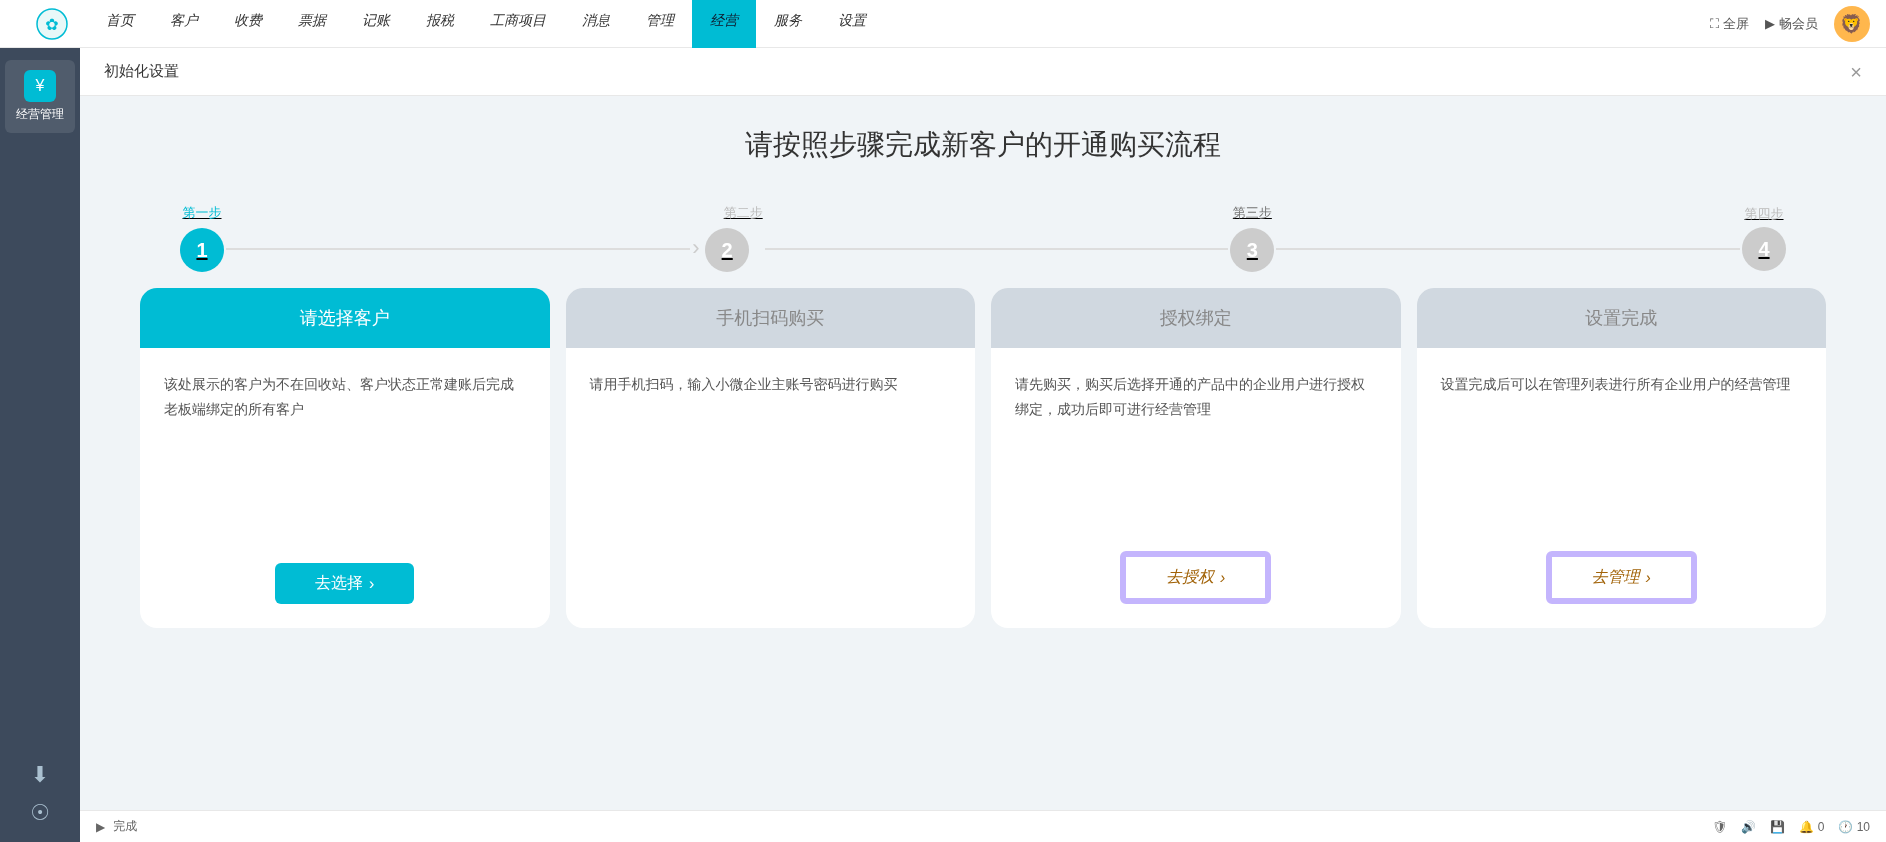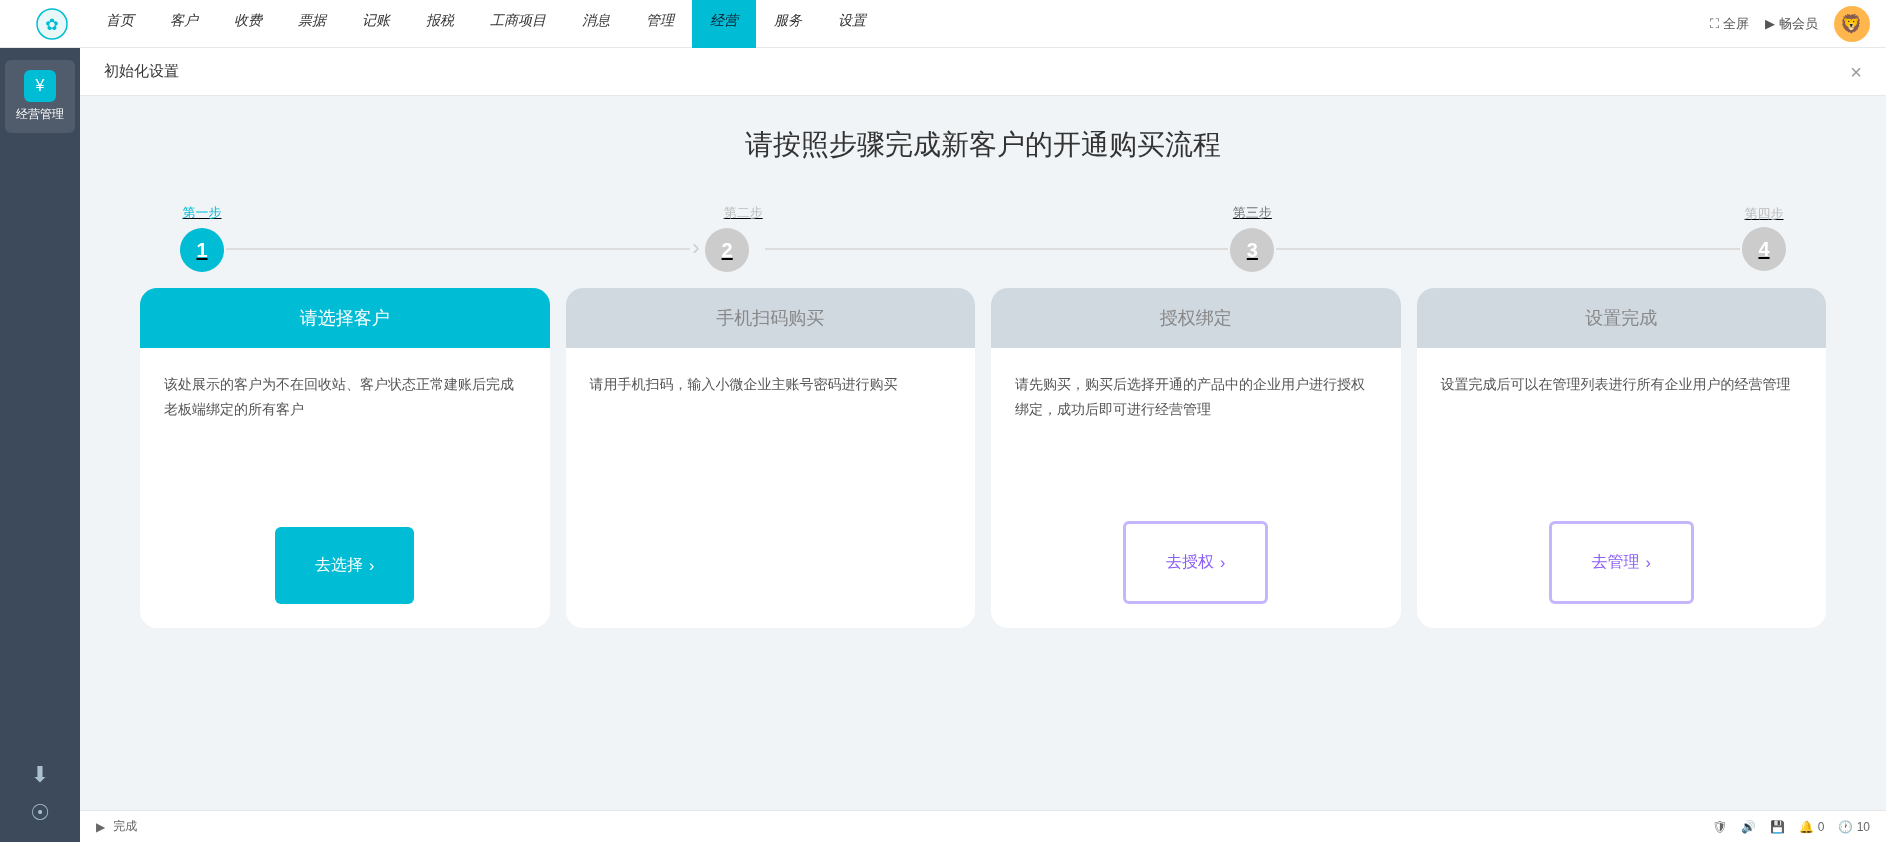--- a/index.html
+++ b/index.html
@@ -205,37 +205,38 @@
       flex: 1;
     }
 
     .card-footer {
       padding: 16px 24px 24px;
       display: flex;
       justify-content: center;
     }
 
     .action-btn {
-      padding: 28px 40px;
+      padding: 10px 40px;
       border-radius: 6px;
       font-size: 16px;
       cursor: pointer;
       border: none;
       display: flex;
       align-items: center;
       gap: 6px;
     }
     .action-btn.primary {
       background: #00bcd4;
       color: #fff;
     }
     .action-btn.secondary {
       background: #fff;
-      color: #8b5cf6;
-      border: 3px solid #c4b5fd;
+      color: #a16207;
+      border: 6px solid #c4b5fd;
+      font-style: italic;
     }
 
     
     .bottom-bar {
       height: 32px;
       background: #fff;
       border-top: 1px solid #e8e8e8;
       display: flex;
       align-items: center;
       padding: 0 16px;

